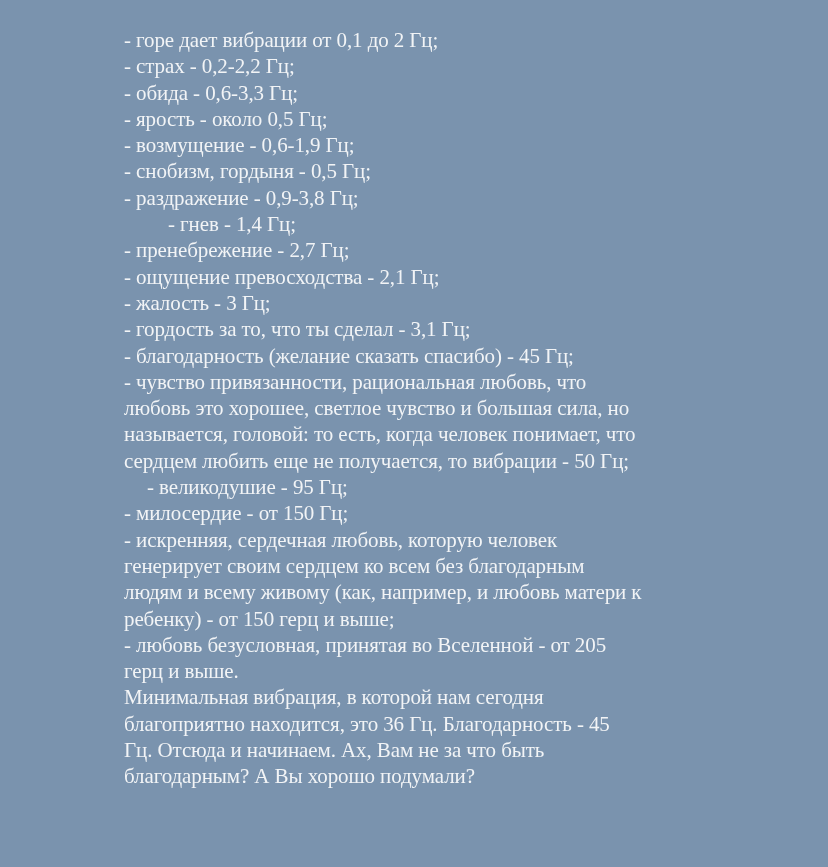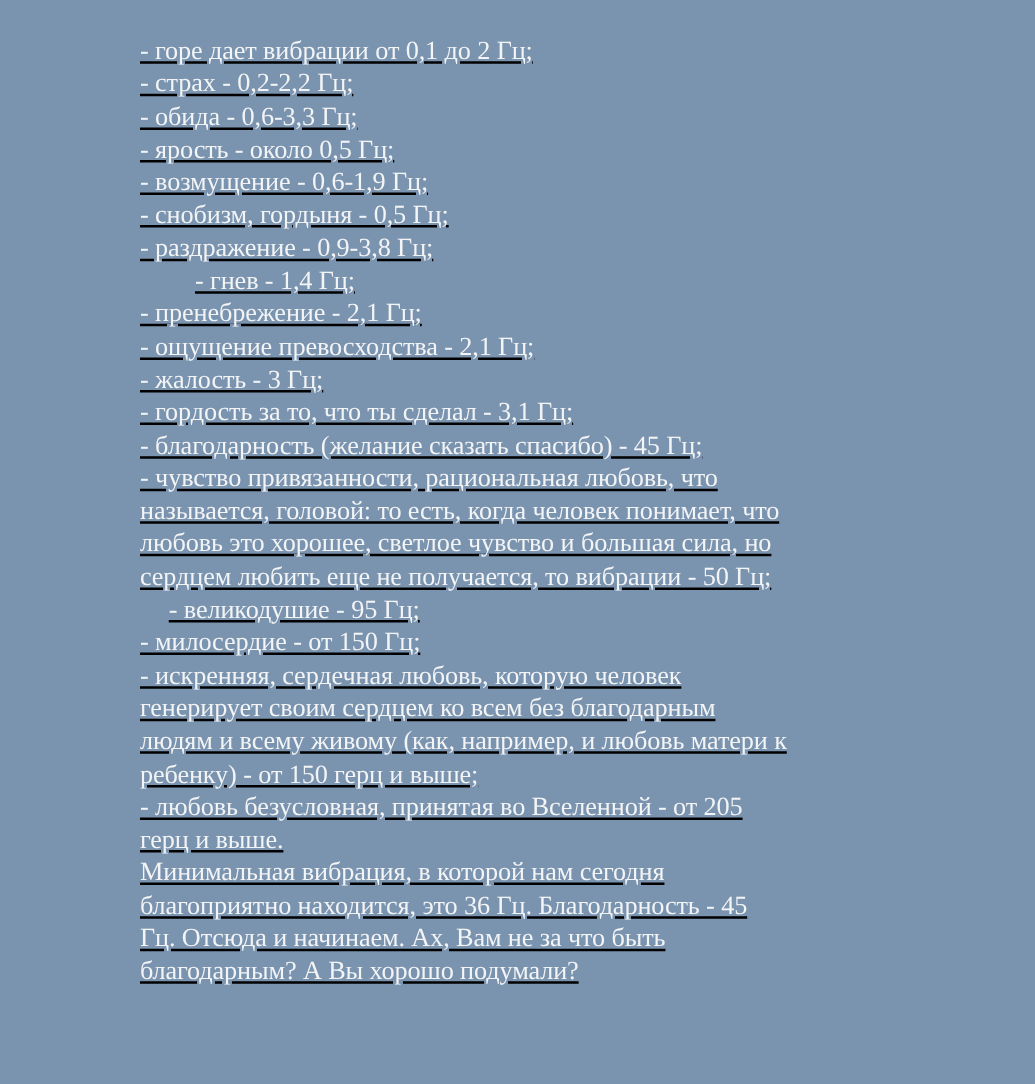--- a/index.html
+++ b/index.html
@@ -8,24 +8,23 @@
     }
     body {
       width: 828px;
       height: 867px;
       background: #7a93ae;
       overflow: hidden;
       position: relative;
     }
     .page {
       position: absolute;
-      left: 112px;
+      left: 124px;
       top: 27px;
       width: 620px;
-      text-decoration: underline;
     }
     .line {
       font-family: "Liberation Serif", "DejaVu Serif", serif;
       font-size: 21px;
       line-height: 26.3px;
       color: #f2f4f6;
       white-space: nowrap;
       letter-spacing: -0.1px;
       margin: 0;
       height: 26.3px;
@@ -54,38 +53,38 @@
     <div>
       <p class="line" style="color: rgb(242, 244, 246);">- снобизм, гордыня - 0,5 Гц;</p>
     </div>
     <div>
       <p class="line" style="color: rgb(242, 244, 246);">- раздражение - 0,9-3,8 Гц;</p>
     </div>
     <div>
       <p class="line" style="color: rgb(242, 244, 246); margin-left: 44px;">- гнев - 1,4 Гц;</p>
     </div>
     <div>
-      <p class="line" style="color: rgb(242, 244, 246);">- пренебрежение - 2,1 Гц;</p>
+      <p class="line" style="color: rgb(242, 244, 246);">- пренебрежение - 2,7 Гц;</p>
     </div>
     <div>
       <p class="line" style="color: rgb(242, 244, 246);">- ощущение превосходства - 2,1 Гц;</p>
     </div>
     <div>
       <p class="line" style="color: rgb(242, 244, 246);">- жалость - 3 Гц;</p>
     </div>
     <div>
       <p class="line" style="color: rgb(242, 244, 246);">- гордость за то, что ты сделал - 3,1 Гц;</p>
     </div>
     <div>
       <p class="line" style="color: rgb(242, 244, 246);">- благодарность (желание сказать спасибо) - 45 Гц;</p>
     </div>
     <div>
       <p class="line" style="color: rgb(242, 244, 246);">- чувство привязанности, рациональная любовь, что</p>
+      <p class="line" style="color: rgb(242, 244, 246);">любовь это хорошее, светлое чувство и большая сила, но</p>
       <p class="line" style="color: rgb(242, 244, 246);">называется, головой: то есть, когда человек понимает, что</p>
-      <p class="line" style="color: rgb(242, 244, 246);">любовь это хорошее, светлое чувство и большая сила, но</p>
       <p class="line" style="color: rgb(242, 244, 246);">сердцем любить еще не получается, то вибрации - 50 Гц;</p>
     </div>
     <div>
       <p class="line" style="color: rgb(242, 244, 246); margin-left: 23px;">- великодушие - 95 Гц;</p>
     </div>
     <div>
       <p class="line" style="color: rgb(242, 244, 246);">- милосердие - от 150 Гц;</p>
     </div>
     <div>
       <p class="line" style="color: rgb(242, 244, 246);">- искренняя, сердечная любовь, которую человек</p>

